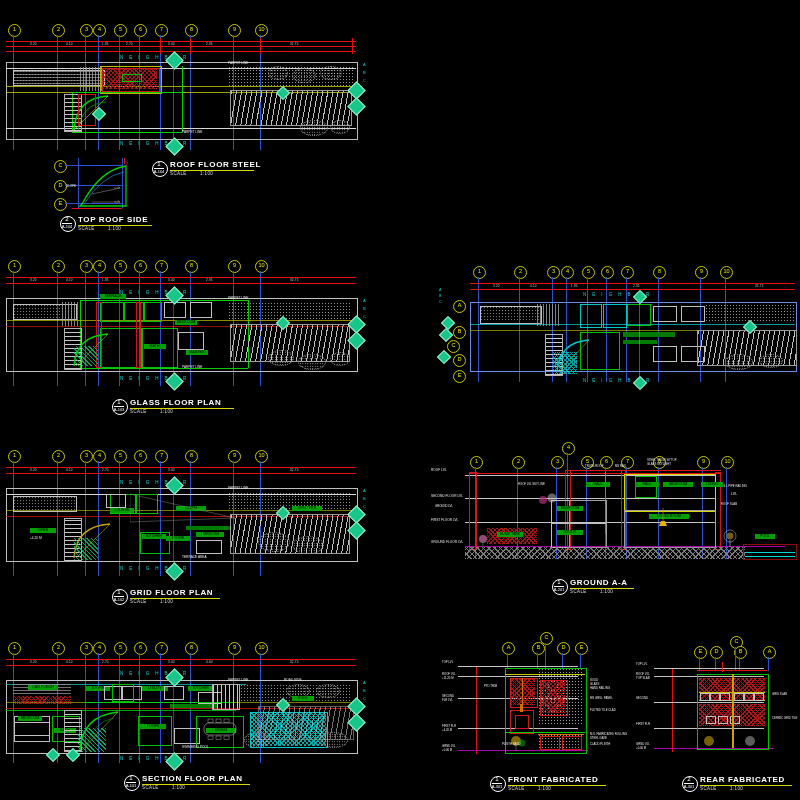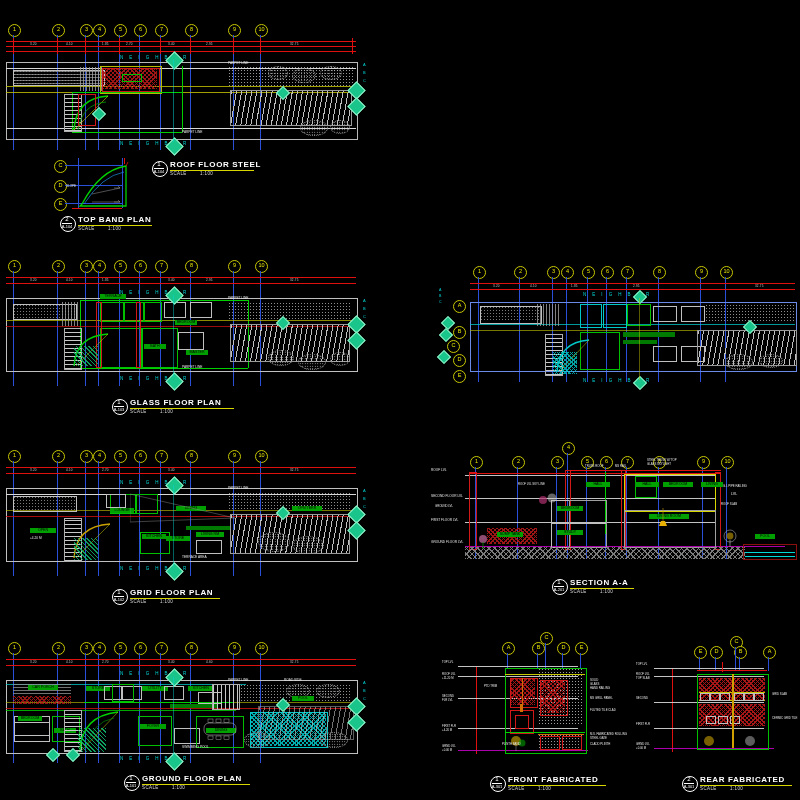--- a/index.html
+++ b/index.html
@@ -239,21 +239,21 @@
     <div class="ln h red" style="left:22px;top:52px;width:50px;"></div>
     <div class="ln v red" style="left:74px;top:2px;height:6px;"></div>
     <div class="t twh" style="left:16px;top:28px;font-size:3px;">SLOPE</div>
   </div>
 
   <div class="title" style="left:60px;top:215px;">
     <div class="tcirc"></div>
     <div class="tnum">2</div>
     <div class="tdiv"></div>
     <div class="tden">A-104</div>
-    <div class="tname">TOP BAND PLAN</div>
+    <div class="tname">TOP ROOF SIDE</div>
     <div class="trule" style="width:74px;"></div>
     <div class="tscale">SCALE</div>
     <div class="tscaleval">1:100</div>
   </div>
 
   <div class="abs" style="left:0;top:258px;width:380px;height:132px;">
 
     <div class="bub" style="left:8px;top:2px;">1</div>
     <div class="bub" style="left:52px;top:2px;">2</div>
     <div class="bub" style="left:80px;top:2px;">3</div>
@@ -631,21 +631,21 @@
       <circle cx="6" cy="8" r="4" fill="#b03070" opacity=".7"></circle>
       <circle cx="15" cy="6" r="4.5" fill="#c8c8c8" opacity=".5"></circle>
     </svg>
   </div>
 
   <div class="title" style="left:552px;top:578px;">
     <div class="tcirc"></div>
     <div class="tnum">1</div>
     <div class="tdiv"></div>
     <div class="tden">A-201</div>
-    <div class="tname">SECTION A-A</div>
+    <div class="tname">GROUND A-A</div>
     <div class="trule" style="width:64px;"></div>
     <div class="tscale">SCALE</div>
     <div class="tscaleval">1:100</div>
   </div>
 
   <div class="abs" style="left:0;top:640px;width:380px;height:128px;">
 
     <div class="bub" style="left:8px;top:2px;">1</div>
     <div class="bub" style="left:52px;top:2px;">2</div>
     <div class="bub" style="left:80px;top:2px;">3</div>
@@ -755,21 +755,21 @@
     <div class="t twh" style="left:228px;top:38px;font-size:3.2px;">PARPET LINE</div>
     <div class="t twh" style="left:182px;top:105px;font-size:3.2px;">SWIMMING POOL</div>
     <div class="t twh" style="left:284px;top:38px;font-size:3.2px;">ROAD SIDE</div>
   </div>
 
   <div class="title" style="left:124px;top:774px;">
     <div class="tcirc"></div>
     <div class="tnum">1</div>
     <div class="tdiv"></div>
     <div class="tden">A-101</div>
-    <div class="tname">GROUND FLOOR PLAN</div>
+    <div class="tname">SECTION FLOOR PLAN</div>
     <div class="trule" style="width:108px;"></div>
     <div class="tscale">SCALE</div>
     <div class="tscaleval">1:100</div>
   </div>
 
   <div class="abs" style="left:440px;top:630px;width:195px;height:140px;">
 
     <div class="bub" style="left:62px;top:12px;">A</div>
     <div class="bub" style="left:92px;top:12px;">B</div>
     <div class="bub" style="left:100px;top:2px;">C</div>

